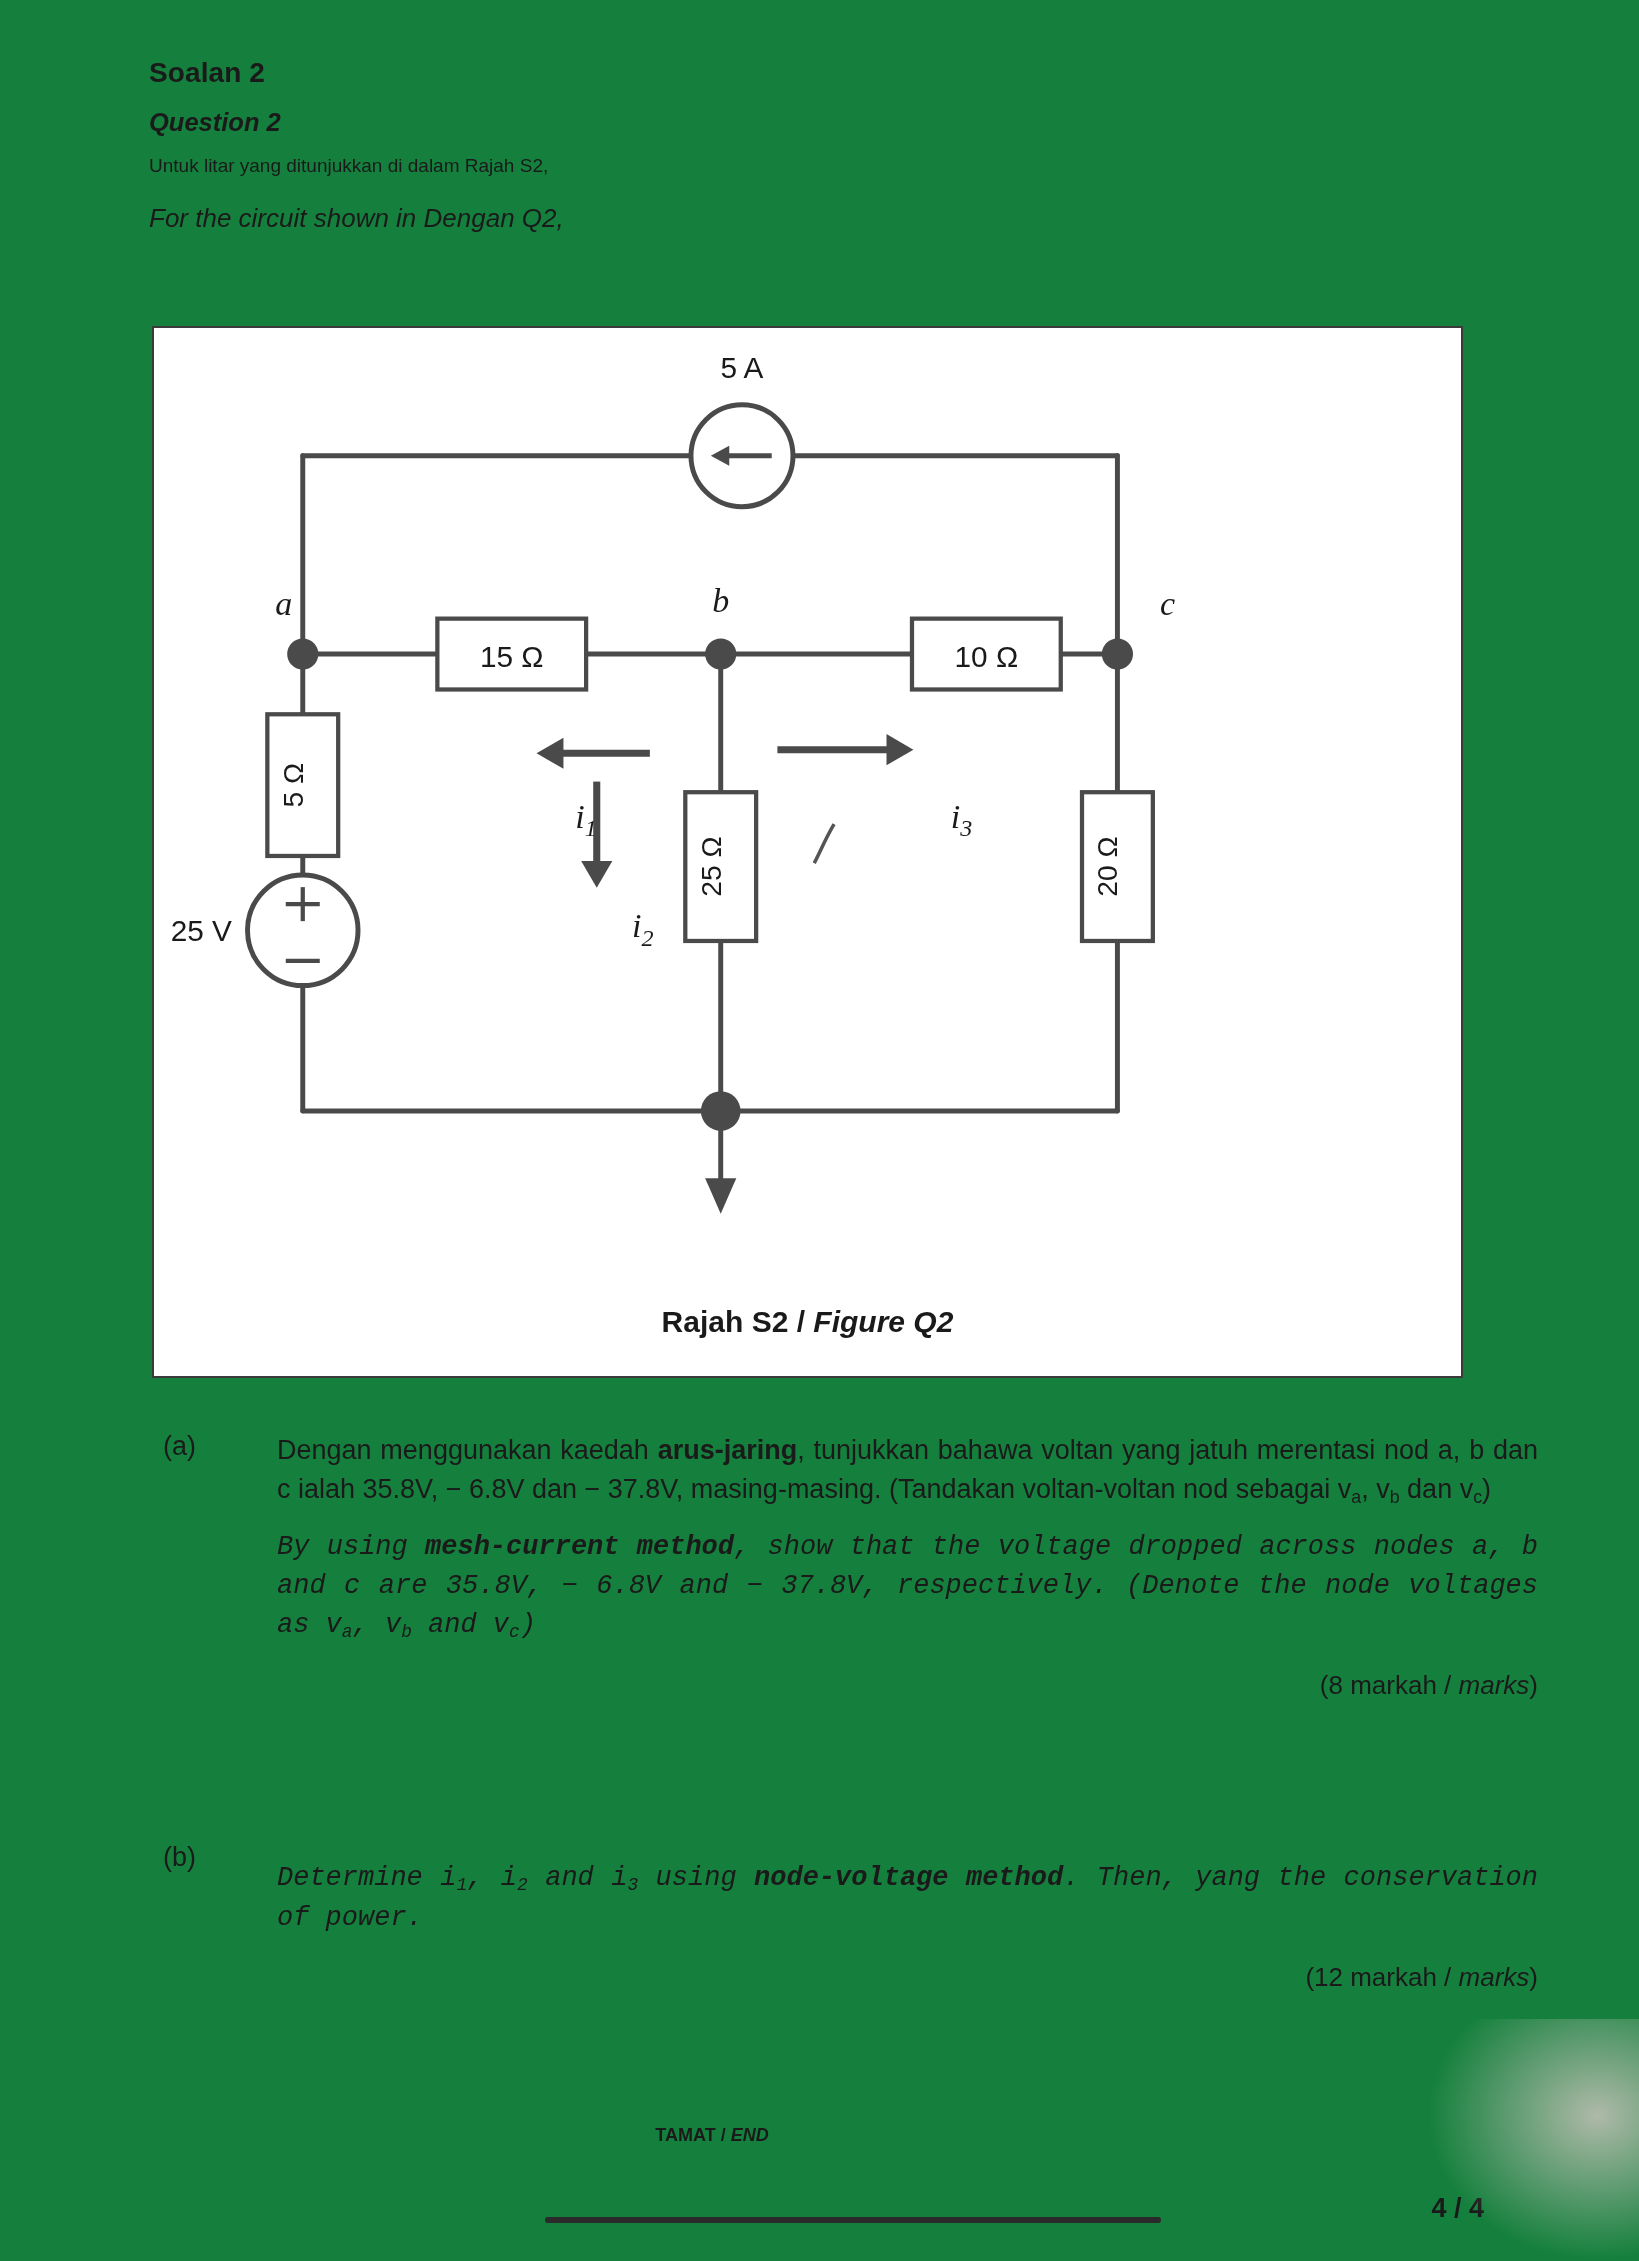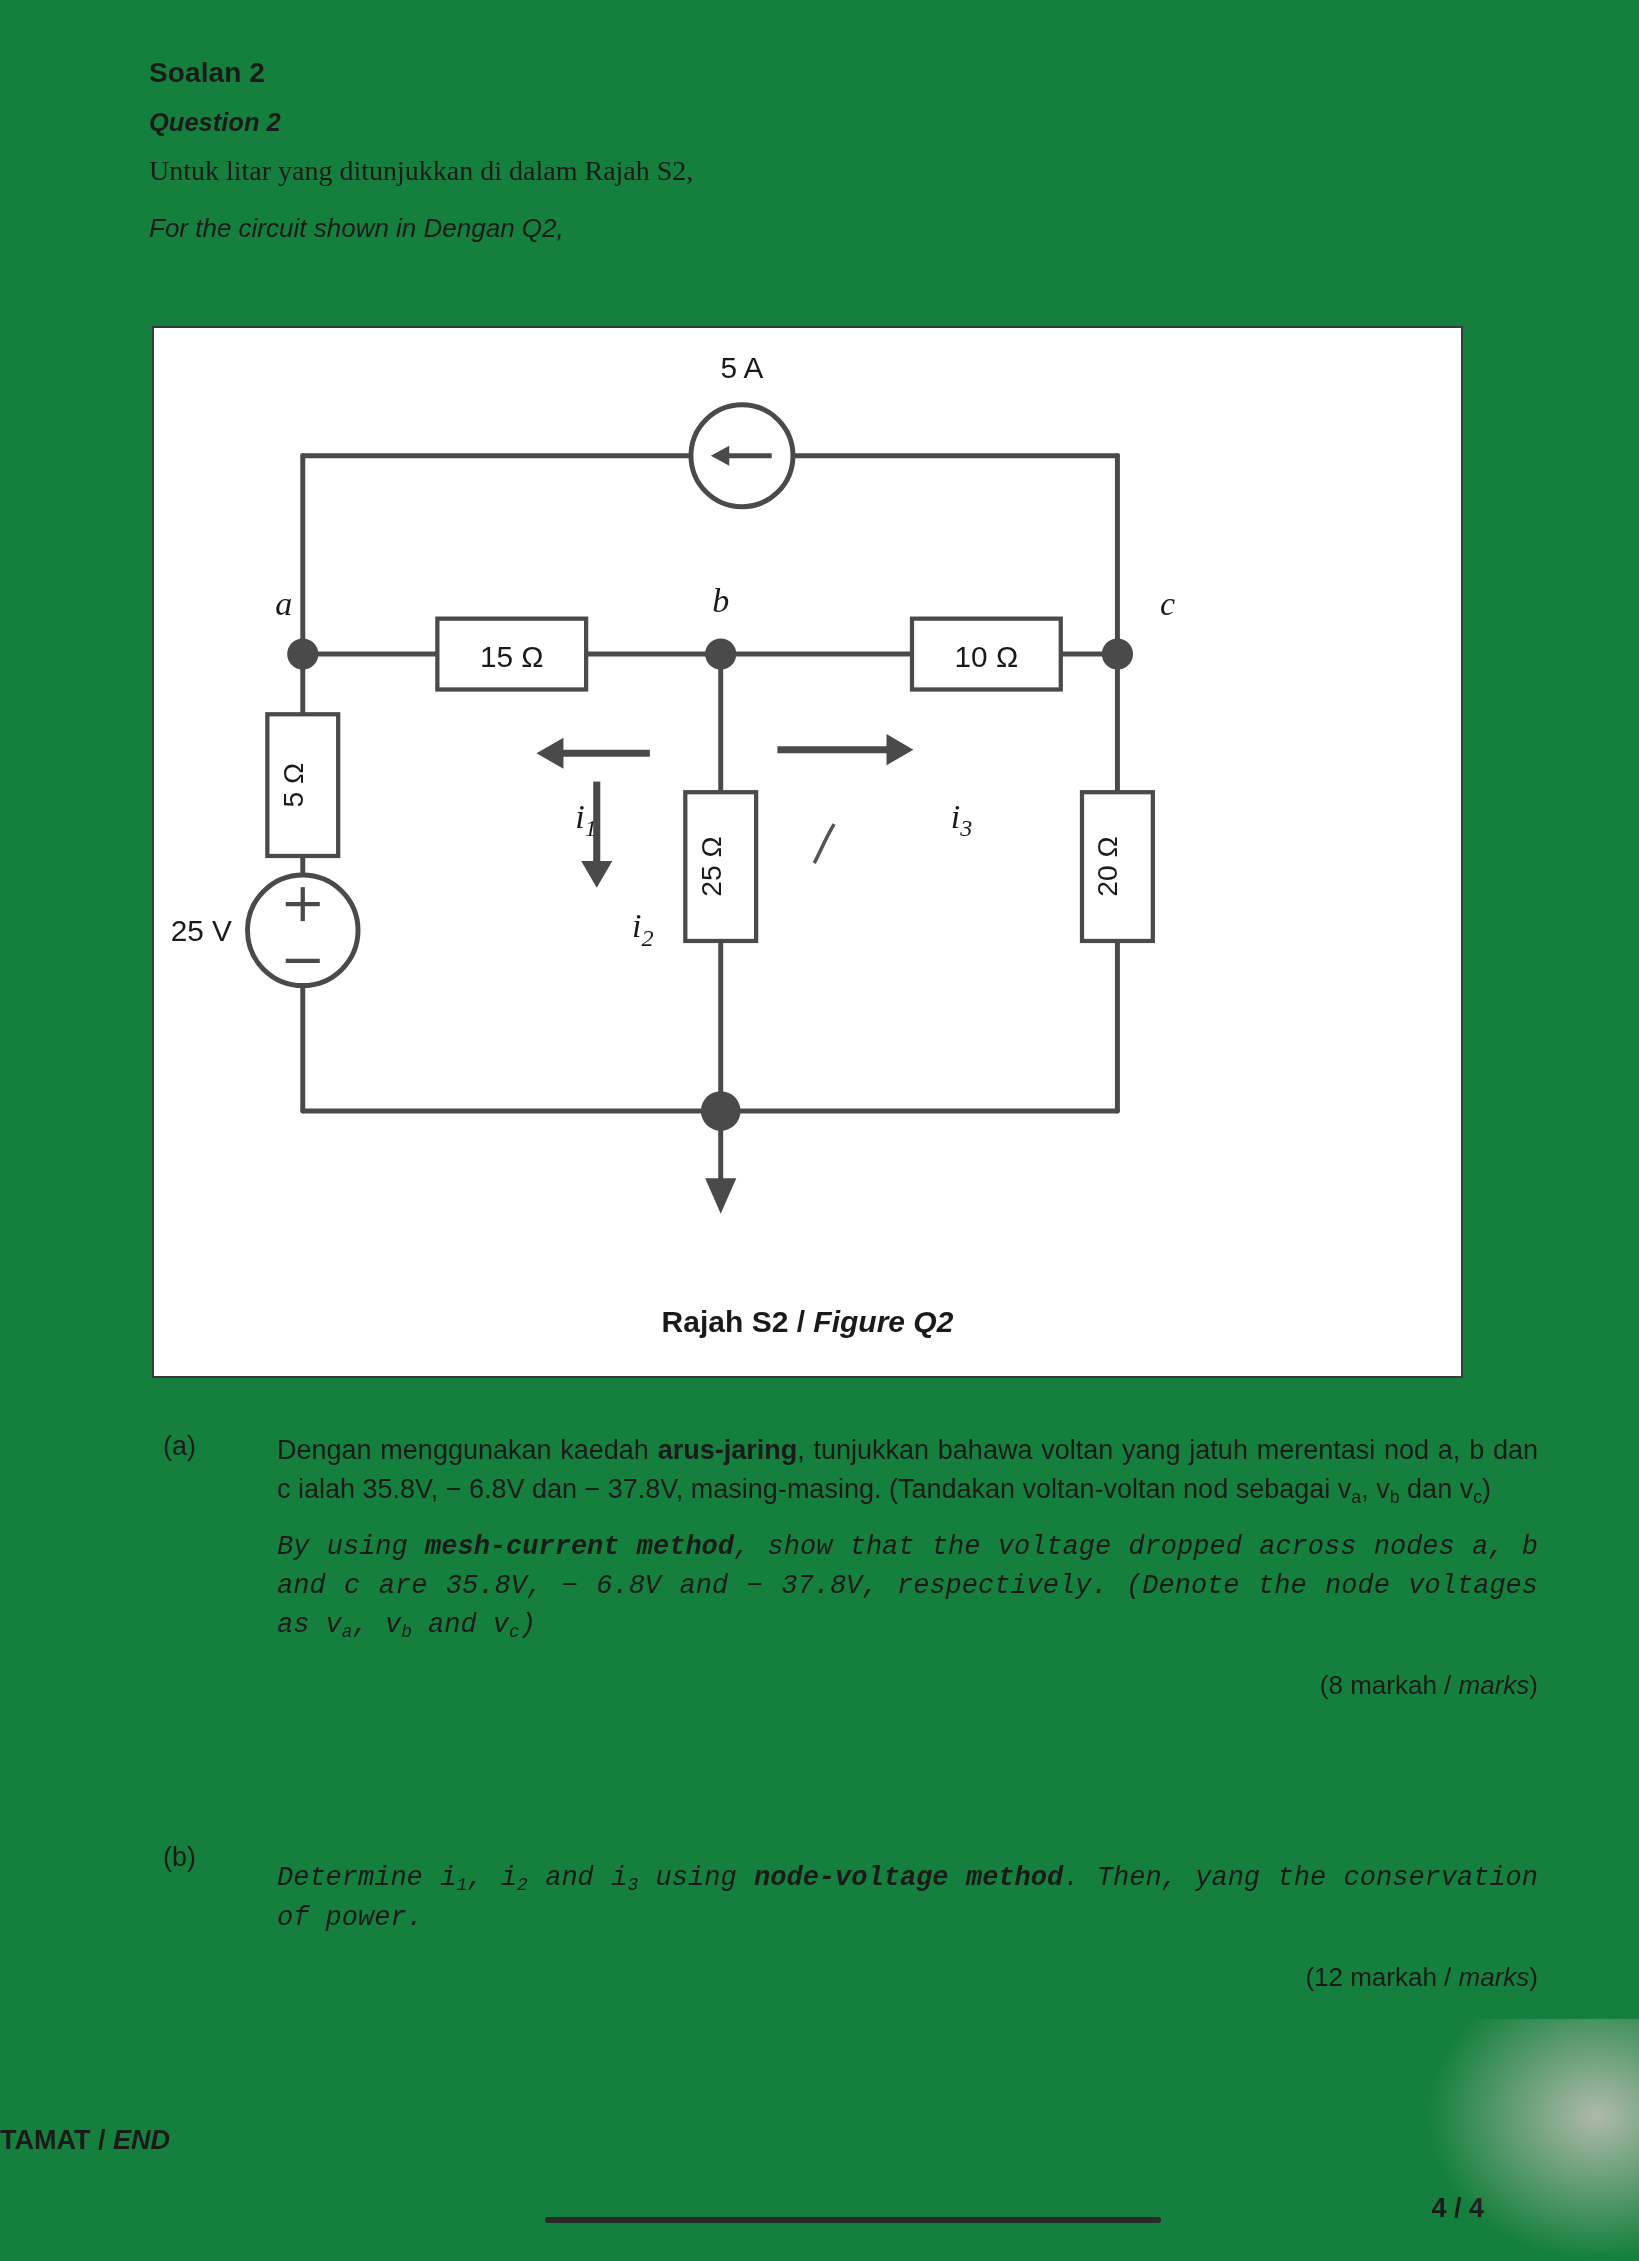--- a/index.html
+++ b/index.html
@@ -34,23 +34,22 @@
     font-weight: bold;
     letter-spacing: 0.1px;
   }
   .q-title-en {
     font-size: 25.5px;
     font-weight: bold;
     font-style: italic;
     margin-top: 19px;
   }
   .q-line-bm {
-    font-size: 28px;
+    font-size: 19px;
     margin-top: 18.4px;
-    font-family: Liberation Serif, serif;
   }
   .q-line-en {
     font-size: 26px;
     font-style: italic;
     margin-top: 25.5px;
   }
   
   .figure-frame {
     position: absolute;
     left: 152px;
@@ -119,22 +118,22 @@
   .marks .ital { font-style: italic; }
   sub {
     font-size: 0.66em;
     vertical-align: -0.28em;
   }
   .tamat {
     position: absolute;
     top: 2125px;
     left: 0;
     width: 1424px;
-    text-align: left;
-    font-size: 27px;
+    text-align: center;
+    font-size: 18px;
     font-weight: bold;
   }
   .tamat .ital { font-style: italic; font-weight: bold; }
   .pagenum {
     position: absolute;
     top: 2193px;
     right: 156px;
     font-size: 27px;
     font-weight: bold;
   }

